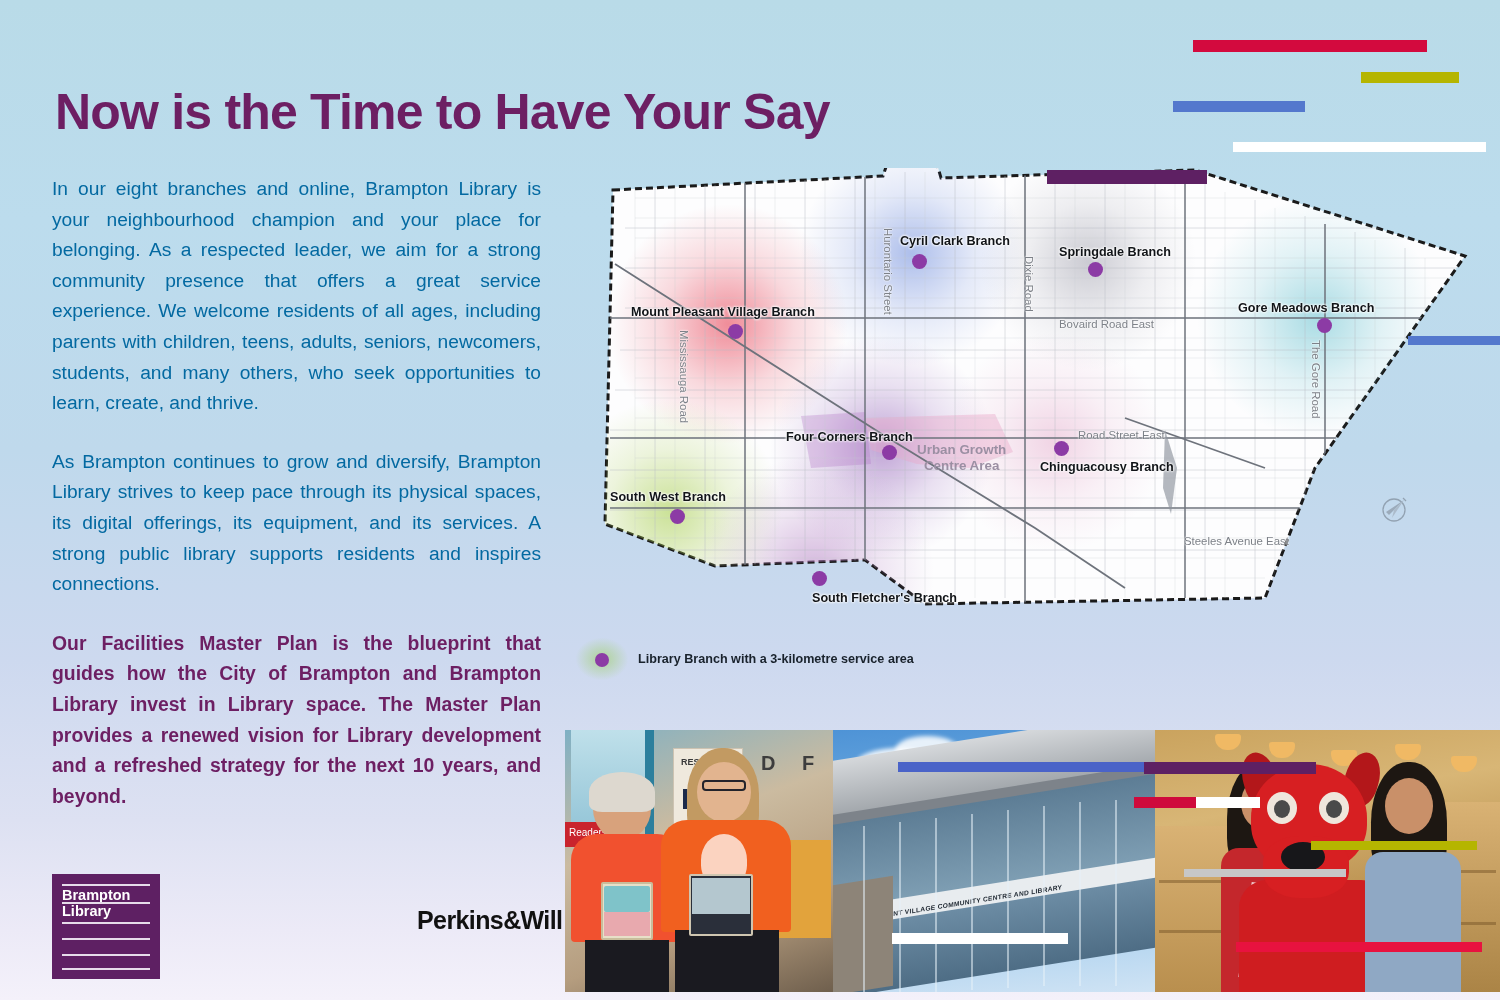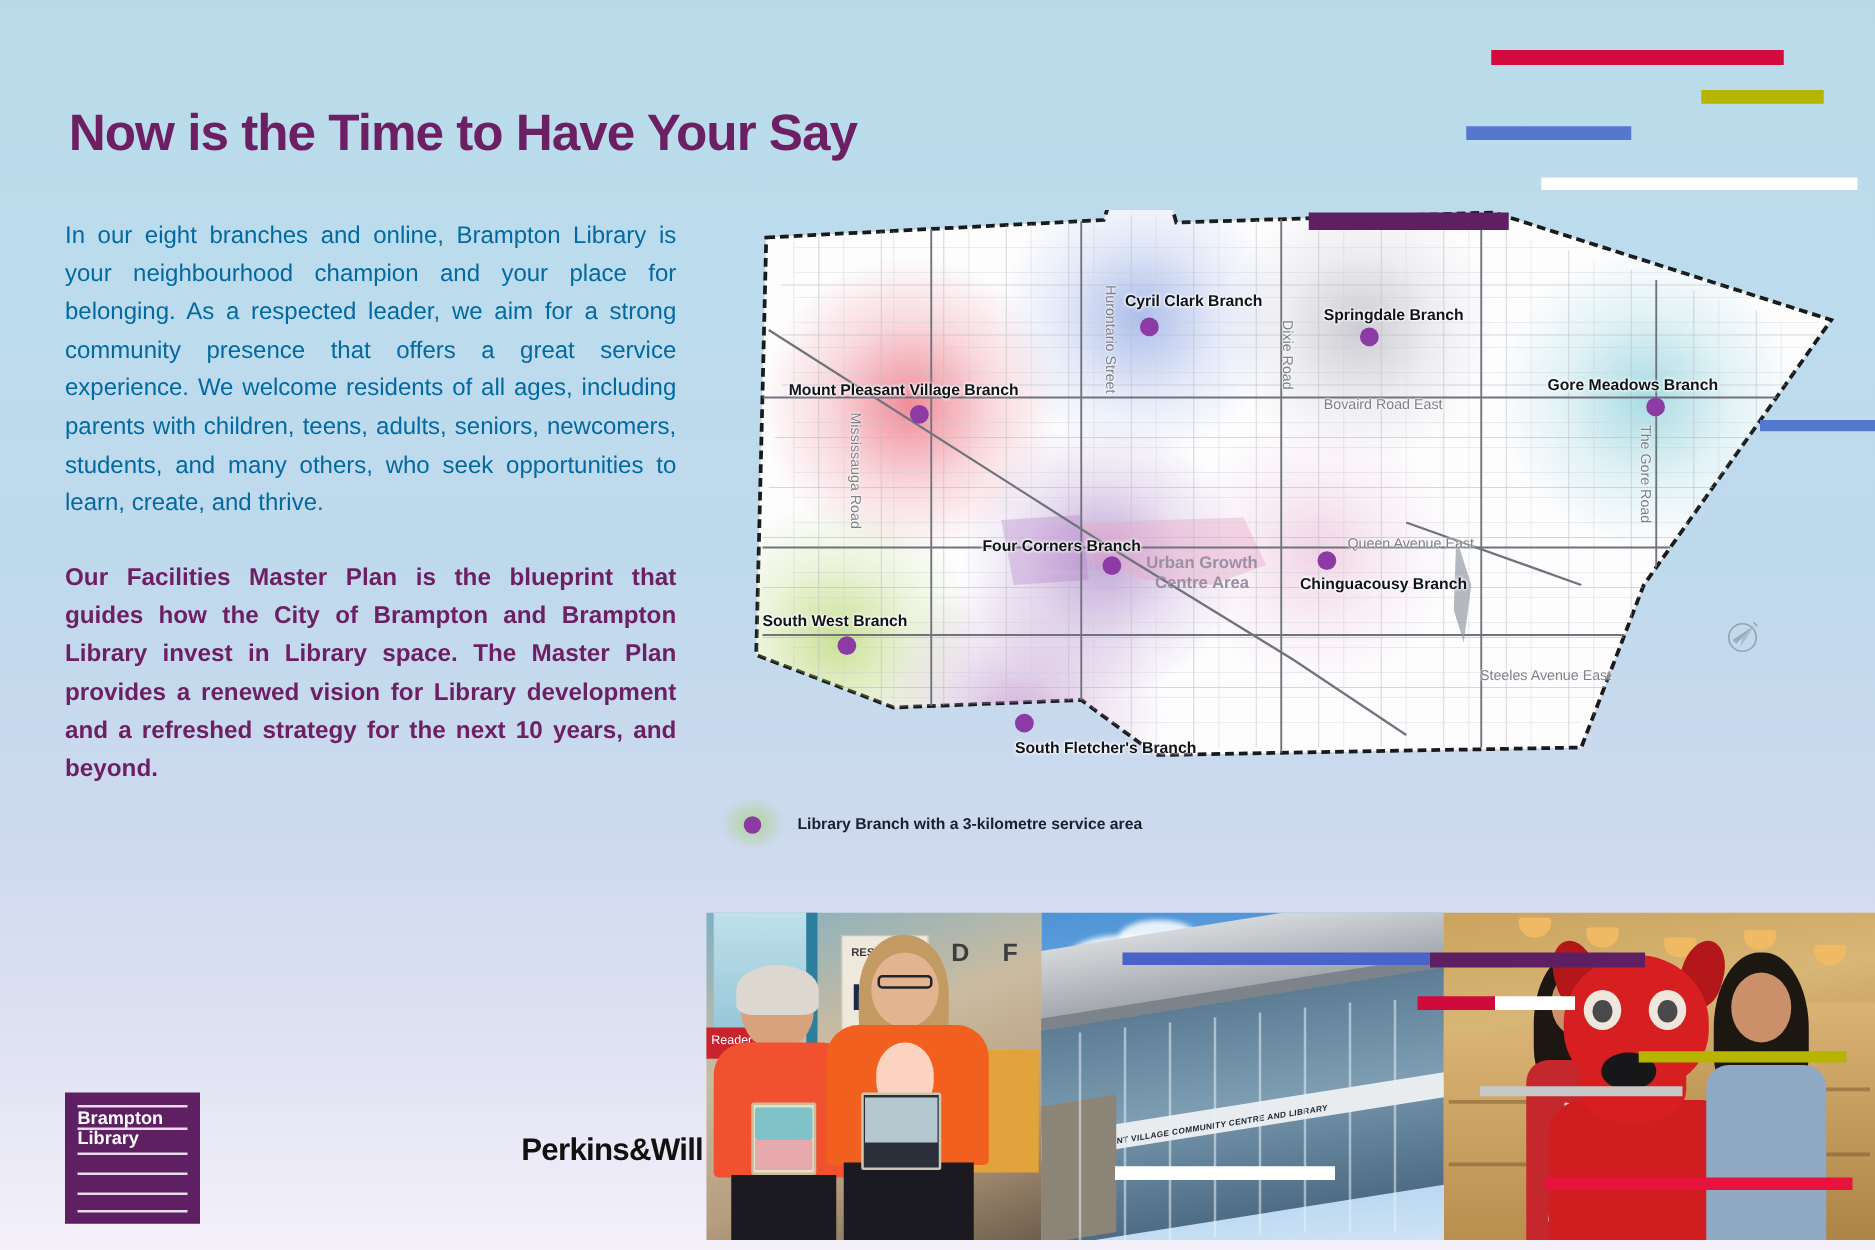--- a/index.html
+++ b/index.html
@@ -12,21 +12,21 @@
   .board { position:absolute; inset:0; }
 
   
   .kicker {
     position:absolute; left:55px; top:44px;
     font-size:25px; font-weight:bold; color:#6d1f63;
     letter-spacing:-0.2px;
   }
   .headline {
     position:absolute; left:55px; top:83px;
-    font-size:41px; font-weight:bold; color:#6d1f63;
+    font-size:50px; font-weight:bold; color:#6d1f63;
     letter-spacing:-0.8px; white-space:nowrap;
   }
 
   
   .bar { position:absolute; }
   .bar-red1   { left:1193px; top:40px;  width:234px; height:12px; background:#d30a3e; }
   .bar-olive1 { left:1361px; top:72px;  width:98px;  height:11px; background:#b5b500; }
   .bar-blue1  { left:1173px; top:101px; width:132px; height:11px; background:#5478cd; }
   .bar-white1 { left:1233px; top:142px; width:253px; height:10px; background:#ffffff; }
   .bar-purple-map { left:1047px; top:170px; width:160px; height:14px; background:#5e2063; z-index:6; }
@@ -206,20 +206,21 @@
 
   <div class="bar bar-red1"></div>
   <div class="bar bar-olive1"></div>
   <div class="bar bar-blue1"></div>
   <div class="bar bar-white1"></div>
   <div class="bar bar-purple-map"></div>
   <div class="bar bar-blue2"></div>
 
   <div class="copy">
     <p>In our eight branches and online, Brampton Library is your neighbourhood champion and your place for belonging. As a respected leader, we aim for a strong community presence that offers a great service experience. We welcome residents of all ages, including parents with children, teens, adults, seniors, newcomers, students, and many others, who seek opportunities to learn, create, and thrive.</p>
+    <p>As Brampton continues to grow and diversify, Brampton Library strives to keep pace through its physical spaces, its digital offerings, its equipment, and its services. A strong public library supports residents and inspires connections.</p>
     <p class="emph">Our Facilities Master Plan is the blueprint that guides how the City of Brampton and Brampton Library invest in Library space. The Master Plan provides a renewed vision for Library development and a refreshed strategy for the next 10 years, and beyond.</p>
   </div>
 
   <div class="map-wrap">
     <svg class="map-svg" viewBox="0 0 935 460" preserveAspectRatio="none">
       <defs>
         <radialGradient id="hRed">
             <stop offset="0%" stop-color="#e8485b" stop-opacity=".62"></stop>
             <stop offset="55%" stop-color="#e8485b" stop-opacity=".2"></stop>
             <stop offset="100%" stop-color="#e8485b" stop-opacity="0"></stop>
@@ -354,21 +355,21 @@
   <div class="branch-label" style="left:610px;  top:490px;">South West Branch</div>
   <div class="branch-dot" style="left:670px;  top:509px;"></div>
   <div class="branch-label" style="left:812px;  top:591px;">South Fletcher's Branch</div>
   <div class="branch-dot" style="left:812px;  top:571px;"></div>
 
   <div class="street vert" style="left:894px;  top:228px; transform:rotate(90deg);">Hurontario Street</div>
   <div class="street vert" style="left:1035px; top:256px; transform:rotate(90deg);">Dixie Road</div>
   <div class="street vert" style="left:1322px; top:340px; transform:rotate(90deg);">The Gore Road</div>
   <div class="street vert" style="left:690px;  top:330px; transform:rotate(90deg);">Mississauga Road</div>
   <div class="street" style="left:1059px; top:318px;">Bovaird Road East</div>
-  <div class="street" style="left:1078px; top:429px;">Queen Avenue East</div>
+  <div class="street" style="left:1078px; top:429px;">Road Street East</div>
   <div class="street" style="left:1184px; top:535px;">Steeles Avenue East</div>
 
   <svg class="compass" viewBox="0 0 32 32">
     <circle cx="16" cy="16" r="11" fill="none" stroke="#6b7682" stroke-width="1.3"></circle>
     <path d="M26 6 L11 21 L8 18 Z" fill="#7d8794"></path>
     <path d="M26 6 L14 24 L16 16 Z" fill="#9aa4b0"></path>
     <path d="M25 4 L28 7" stroke="#6b7682" stroke-width="1.2"></path>
   </svg>
 
   <div class="legend">

